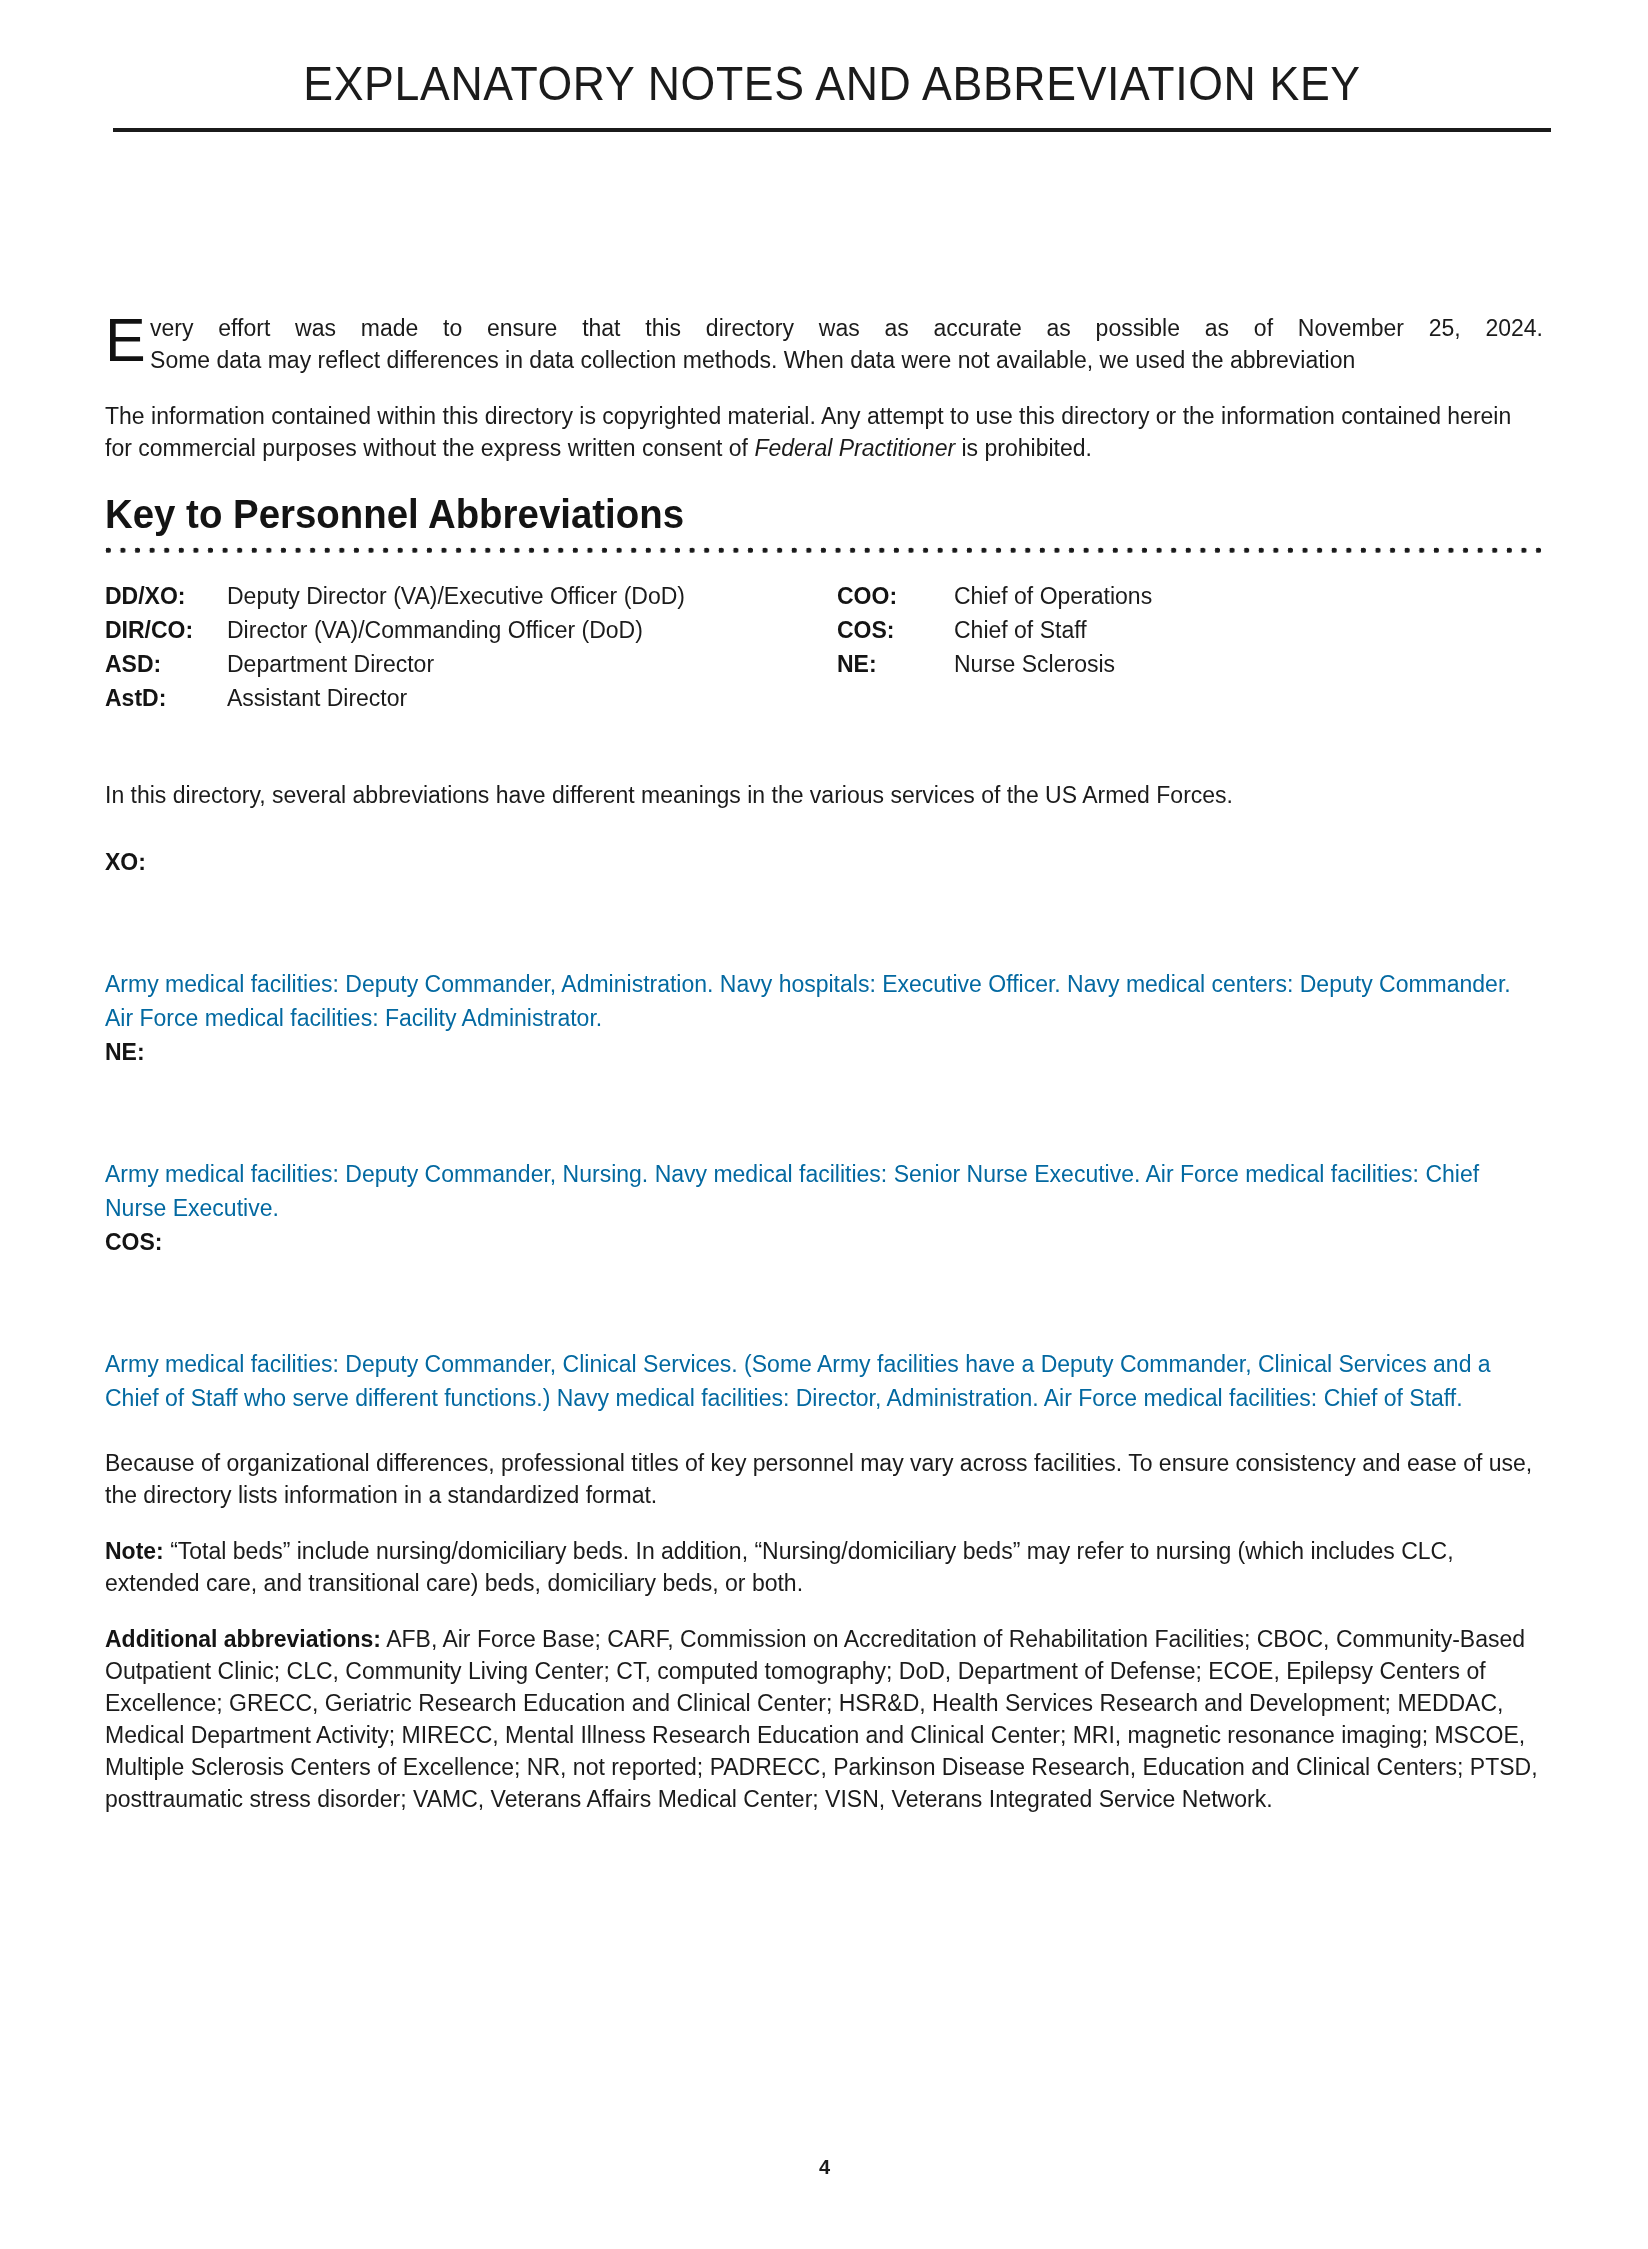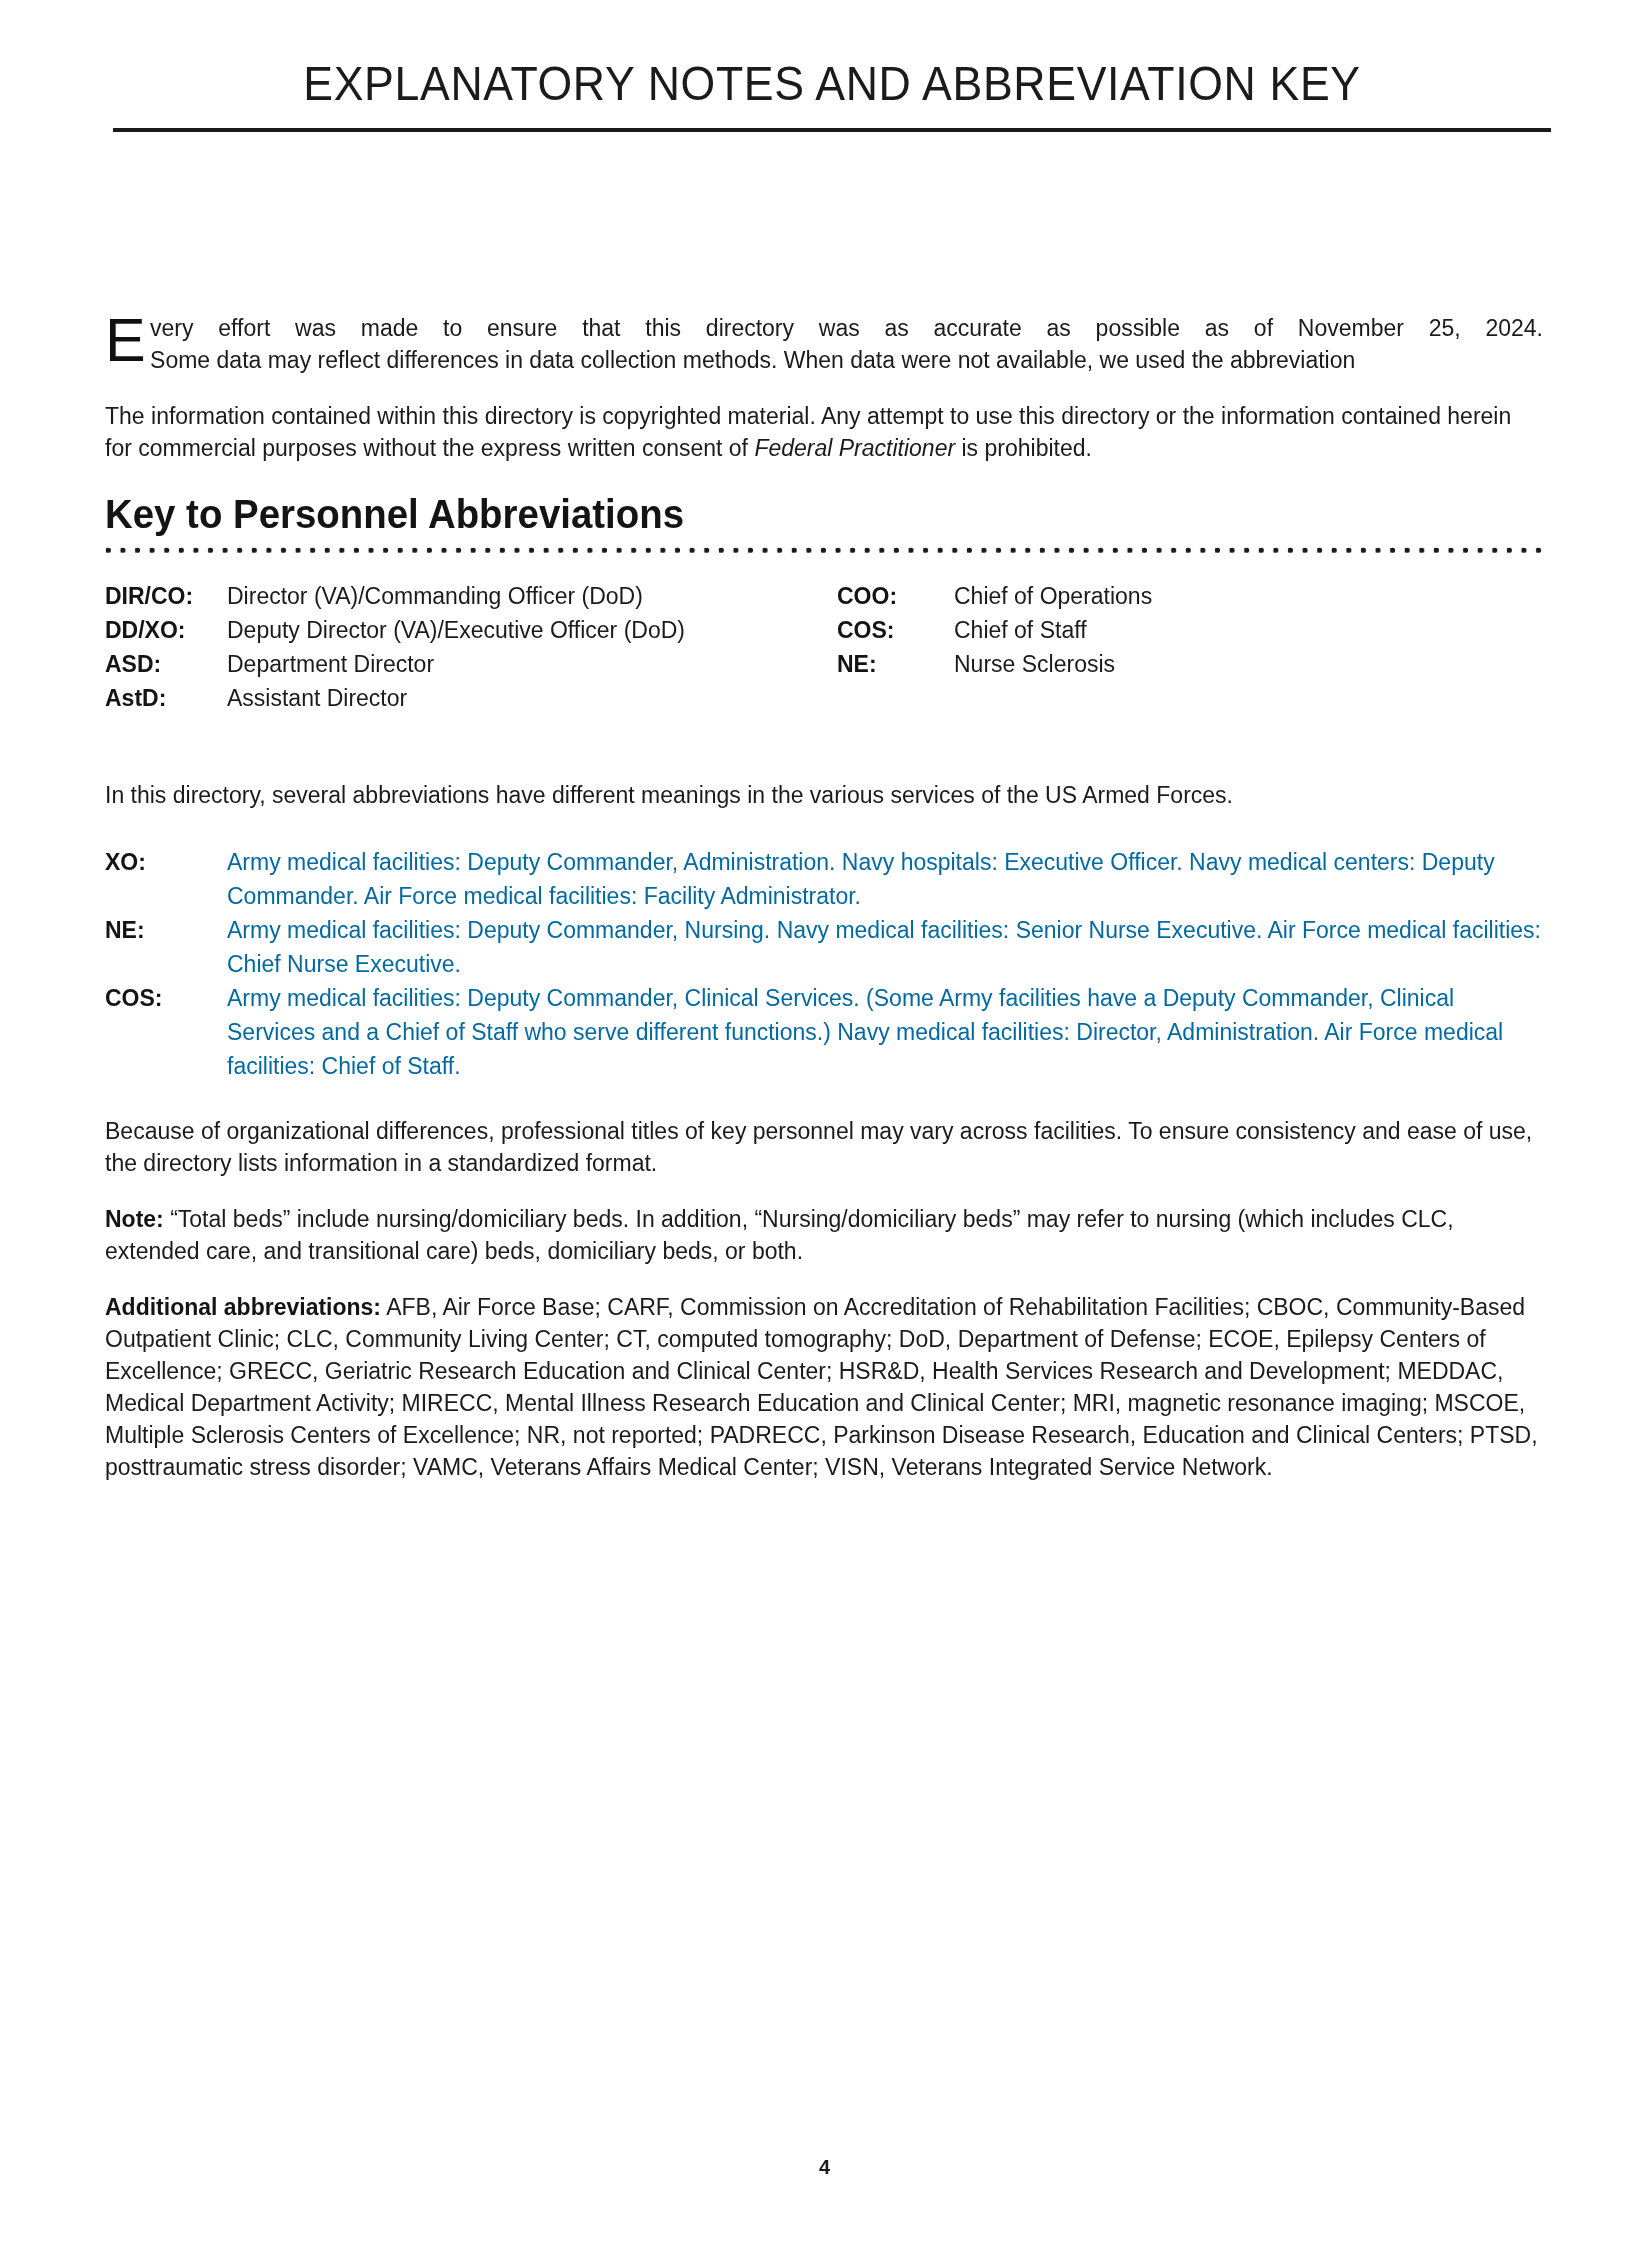--- a/index.html
+++ b/index.html
@@ -125,21 +125,21 @@
   .abbr-col.left .abbr-key { width: 122px; }
   .abbr-col.right .abbr-key { width: 117px; }
   .abbr-val {
     font-size: 23px;
     font-weight: 400;
     color: #1b1b1b;
   }
   
   .svc-row {
     display: flex;
-    flex-direction: row;
+    flex-direction: column;
     margin-bottom: 0;
   }
   .svc-key {
     flex: 0 0 122px;
     font-size: 23px;
     font-weight: 700;
     color: #141414;
     line-height: 34px;
   }
   .svc-val {
@@ -187,26 +187,26 @@
     <div class="para-gap-lg"></div>
 
     <div class="section-heading">Key to Personnel Abbreviations</div>
     <div class="dotted-rule"></div>
 
     <div style="height:26px"></div>
 
     <div class="abbr-columns">
       <div class="abbr-col left">
         <div class="abbr-row">
+          <div class="abbr-key">DD/XO:</div>
+          <div class="abbr-val">Deputy Director (VA)/Executive Officer (DoD)</div>
+        </div>
+        <div class="abbr-row">
           <div class="abbr-key">DIR/CO:</div>
           <div class="abbr-val">Director (VA)/Commanding Officer (DoD)</div>
-        </div>
-        <div class="abbr-row">
-          <div class="abbr-key">DD/XO:</div>
-          <div class="abbr-val">Deputy Director (VA)/Executive Officer (DoD)</div>
         </div>
         <div class="abbr-row">
           <div class="abbr-key">ASD:</div>
           <div class="abbr-val">Department Director</div>
         </div>
         <div class="abbr-row">
           <div class="abbr-key">AstD:</div>
           <div class="abbr-val">Assistant Director</div>
         </div>
       </div>

